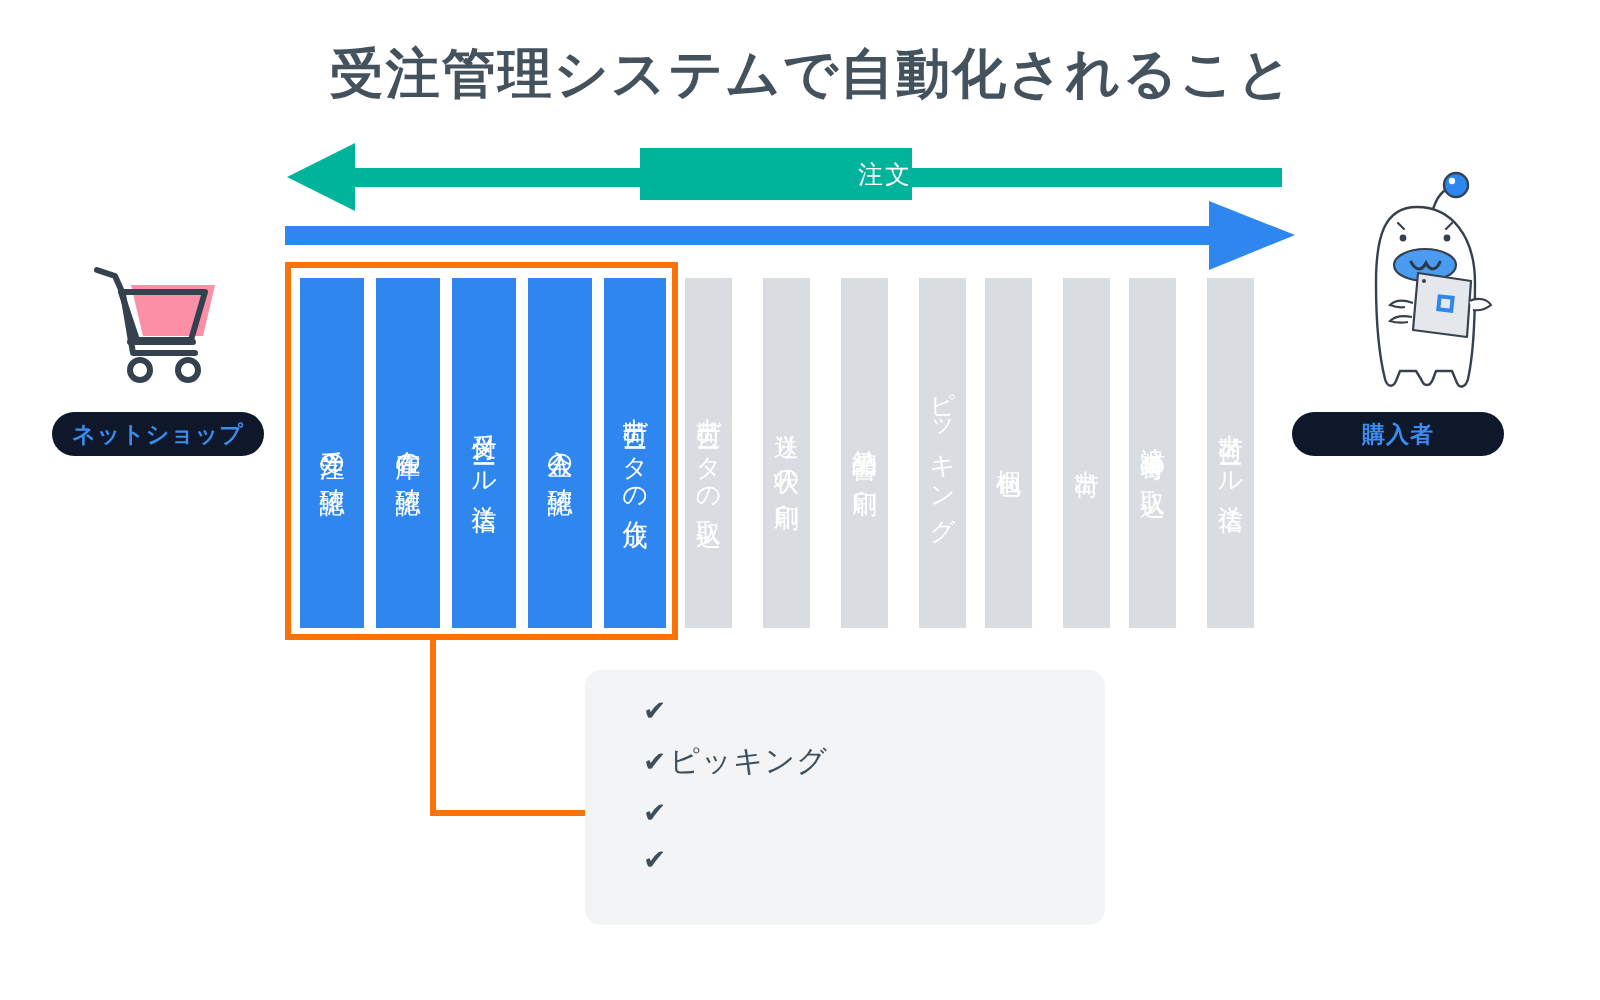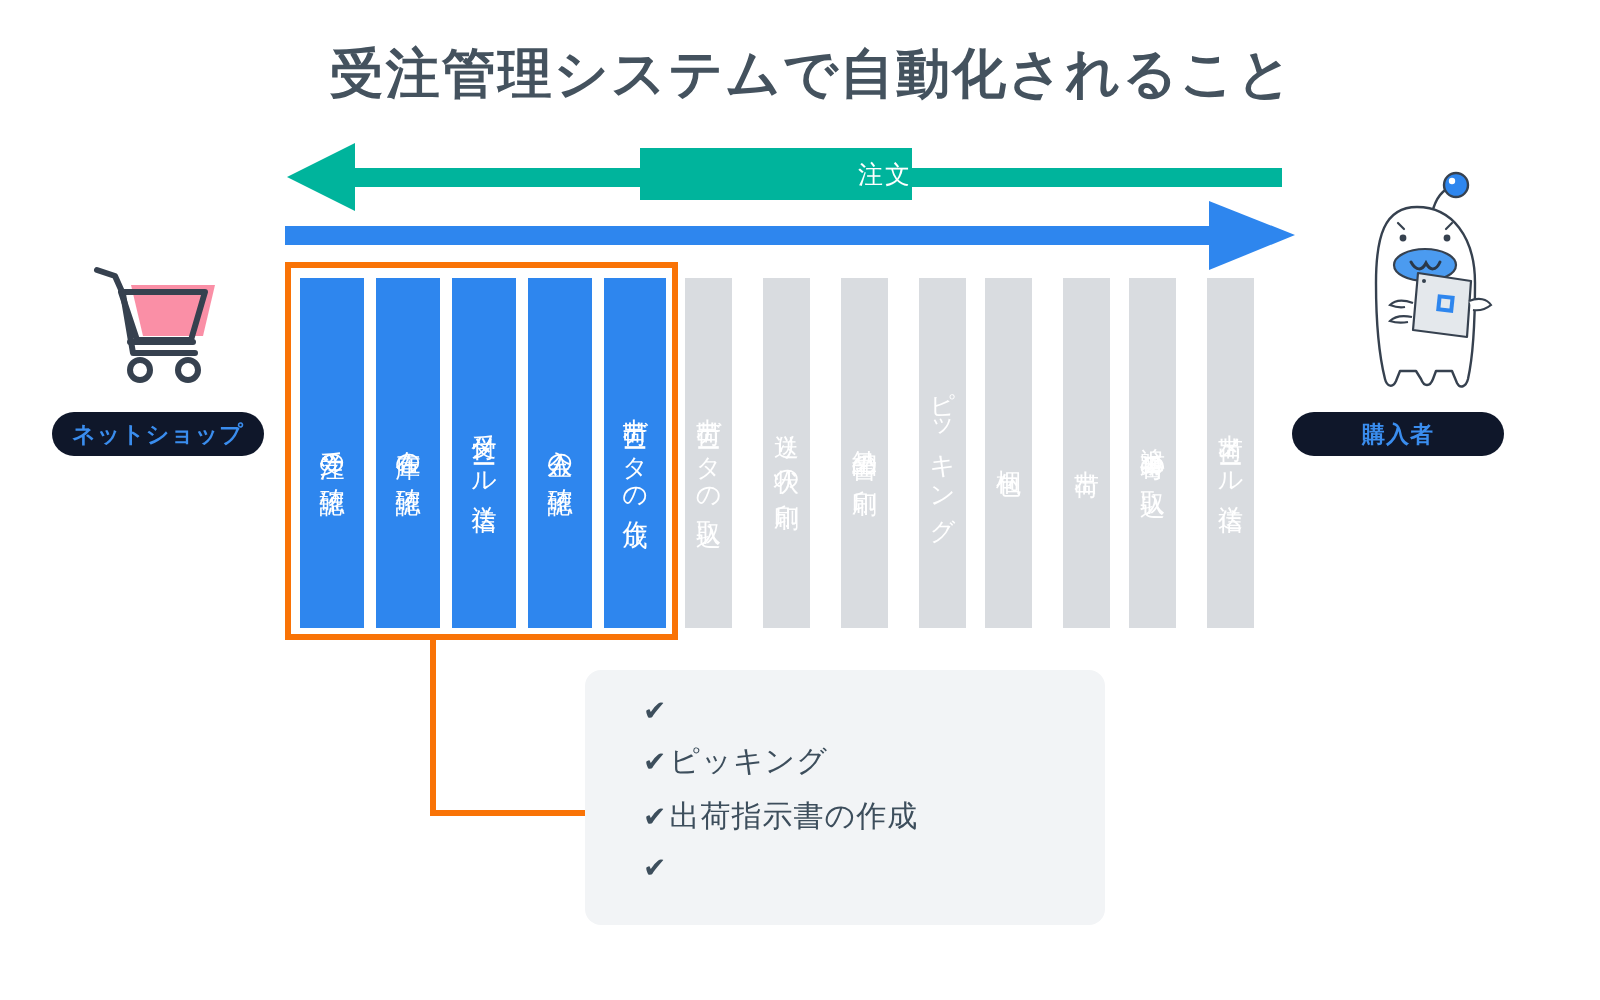--- a/index.html
+++ b/index.html
@@ -206,21 +206,20 @@
     <div id="callout-list">
         <div class="callout-item">
           <span class="check">✔</span>
         </div>
         <div class="callout-item">
           <span class="check">✔</span>
           <span>ピッキング</span>
         </div>
         <div class="callout-item">
           <span class="check">✔</span>
-          <span>出荷指示書の作成</span>
         </div>
         <div class="callout-item">
           <span class="check">✔</span>
         </div>
       </div>
   </div>
 
   <div class="icon-wrap" id="cart-icon">
     <svg width="150" height="150" viewBox="0 0 150 150">
       <polygon points="46,33 130,33 118,84 58,84" fill="#FA8FA6"></polygon>

